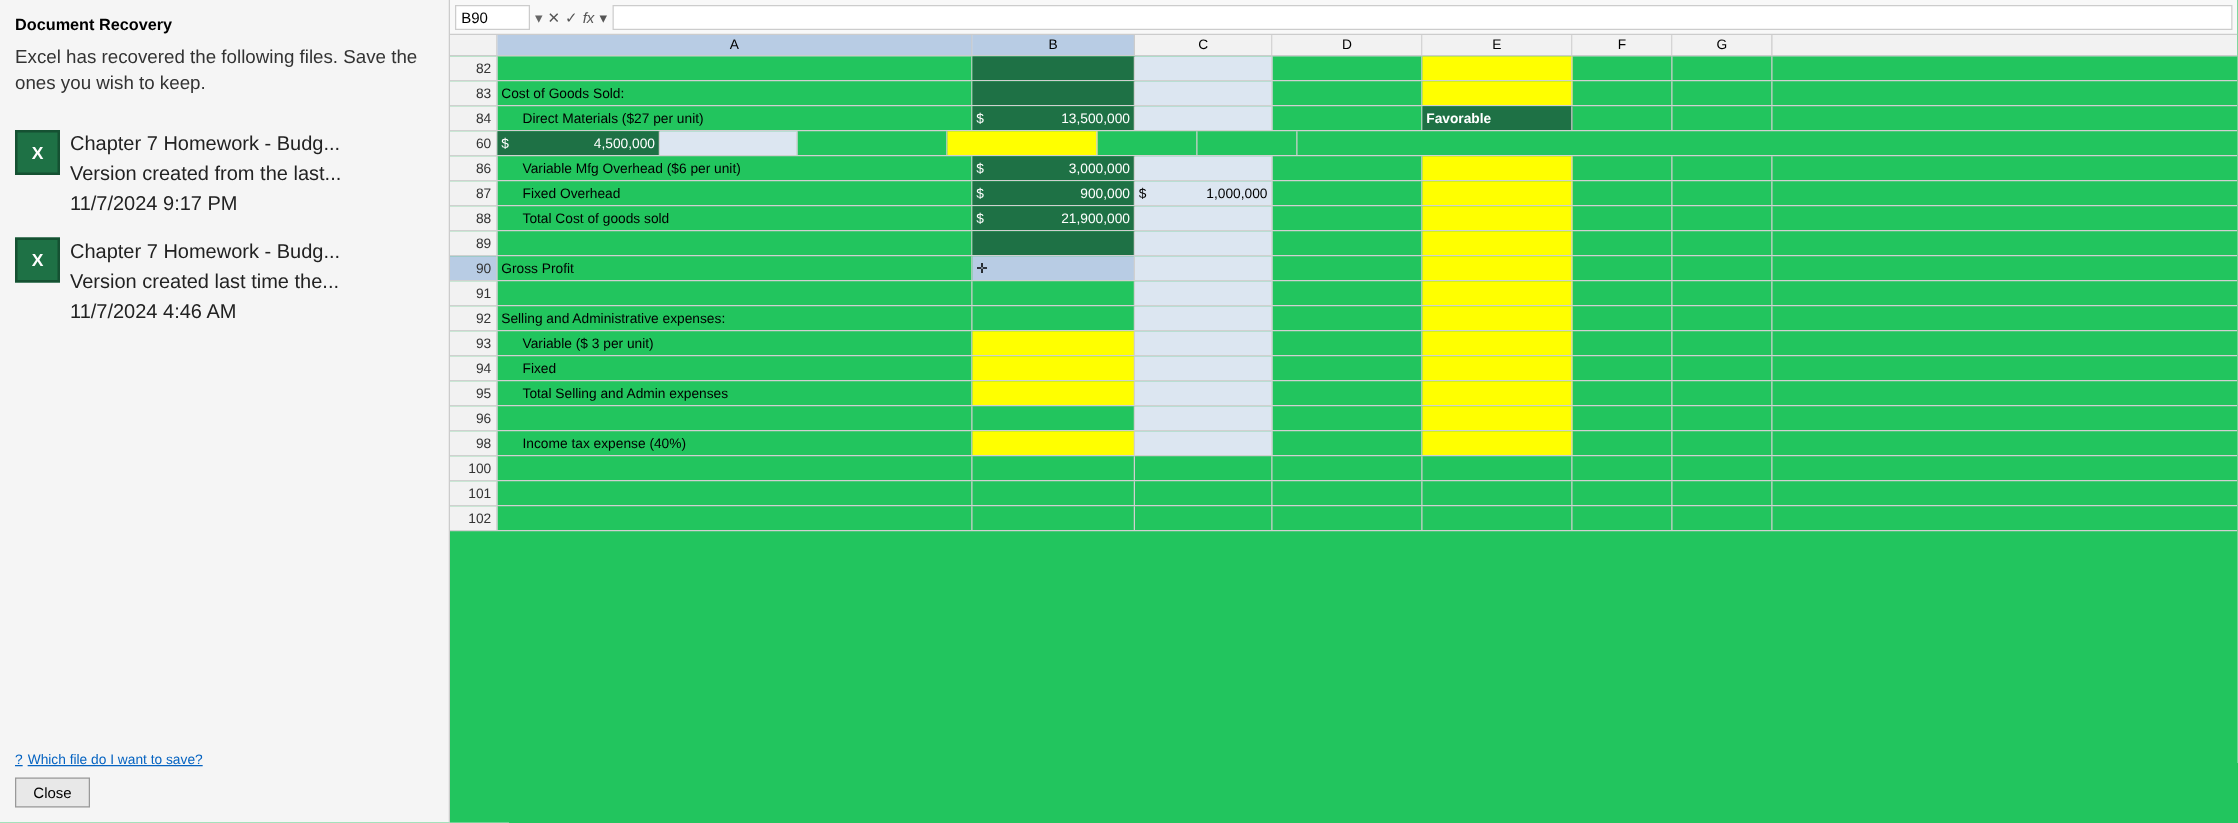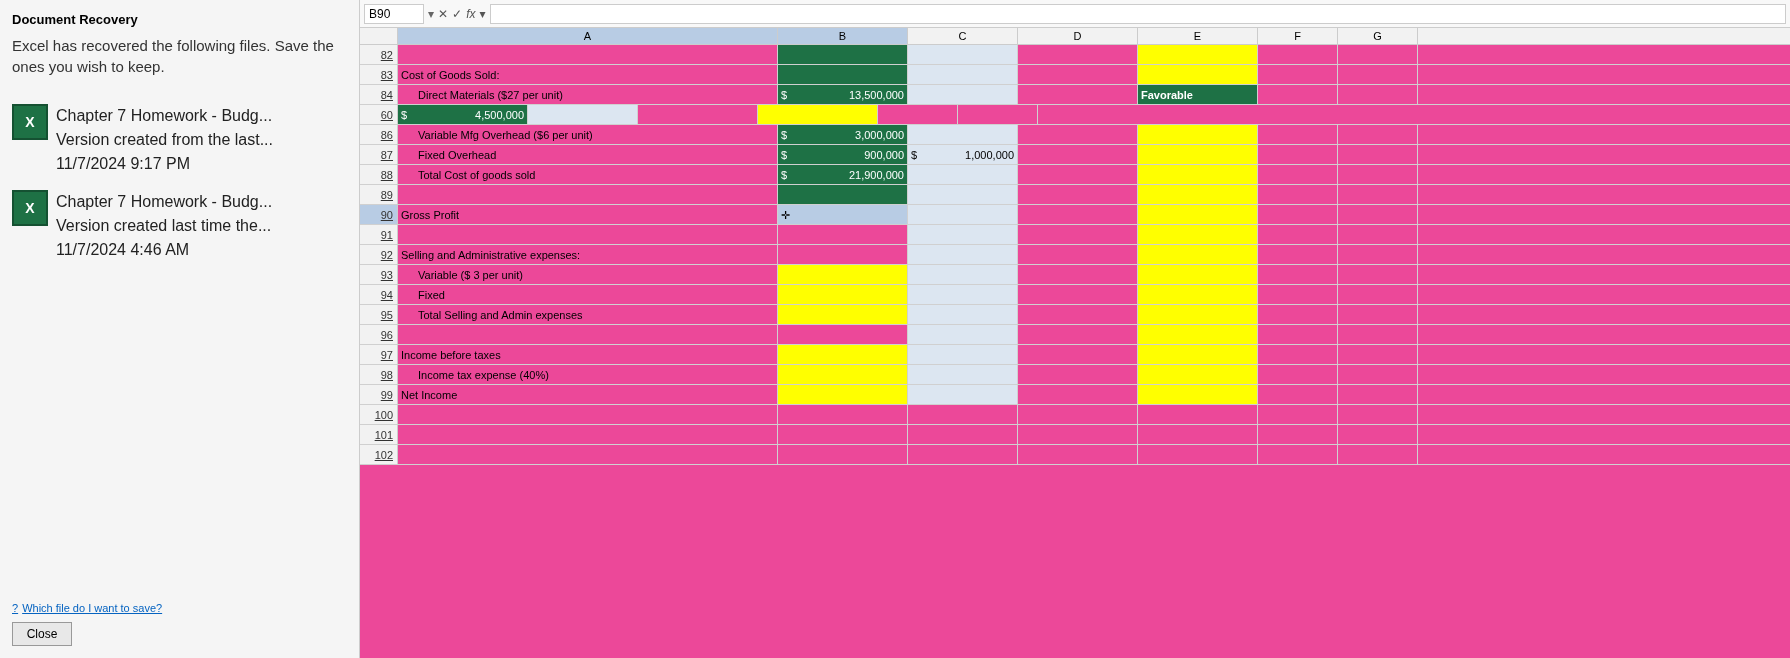--- a/index.html
+++ b/index.html
@@ -63,21 +63,21 @@
       cursor: pointer;
       font-size: 12px;
       text-align: center;
     }
 
     
     #spreadsheet {
       flex: 1;
       display: flex;
       flex-direction: column;
-      background: #ec4899;
+      background: #22c55e;
       overflow: hidden;
     }
 
     
     #formula-bar {
       display: flex;
       align-items: center;
       border-bottom: 1px solid #ccc;
       background: #f8f8f8;
       padding: 2px 4px;
@@ -141,21 +141,20 @@
       width: 38px;
       min-width: 38px;
       border-right: 1px solid #ccc;
       text-align: right;
       padding: 0 4px;
       font-size: 11px;
       color: #333;
       background: #f2f2f2;
       line-height: 20px;
       flex-shrink: 0;
-      text-decoration: underline;
     }
     .cell {
       border-right: 1px solid #d0d0d0;
       padding: 0 3px;
       font-size: 11px;
       line-height: 20px;
       overflow: hidden;
       white-space: nowrap;
     }
     
@@ -419,52 +418,32 @@
       <div class="row-num">96</div>
       <div class="cell col-a"></div>
       <div class="cell col-b"></div>
       <div class="cell col-c bg-blue-light"></div>
       <div class="cell col-d"></div>
       <div class="cell col-e bg-yellow"></div>
       <div class="cell col-f"></div>
       <div class="cell col-g"></div>
     </div>
 
-    <div class="grid-row">
-      <div class="row-num">97</div>
-      <div class="cell col-a">Income before taxes</div>
-      <div class="cell col-b bg-yellow"></div>
-      <div class="cell col-c bg-blue-light"></div>
-      <div class="cell col-d"></div>
-      <div class="cell col-e bg-yellow"></div>
-      <div class="cell col-f"></div>
-      <div class="cell col-g"></div>
-    </div>
 
     <div class="grid-row">
       <div class="row-num">98</div>
       <div class="cell col-a" style="padding-left:20px;">Income tax expense (40%)</div>
       <div class="cell col-b bg-yellow"></div>
       <div class="cell col-c bg-blue-light"></div>
       <div class="cell col-d"></div>
       <div class="cell col-e bg-yellow"></div>
       <div class="cell col-f"></div>
       <div class="cell col-g"></div>
     </div>
 
-    <div class="grid-row">
-      <div class="row-num">99</div>
-      <div class="cell col-a">Net Income</div>
-      <div class="cell col-b bg-yellow"></div>
-      <div class="cell col-c bg-blue-light"></div>
-      <div class="cell col-d"></div>
-      <div class="cell col-e bg-yellow"></div>
-      <div class="cell col-f"></div>
-      <div class="cell col-g"></div>
-    </div>
 
     <div class="grid-row">
       <div class="row-num">100</div>
       <div class="cell col-a"></div>
       <div class="cell col-b"></div>
       <div class="cell col-c"></div>
       <div class="cell col-d"></div>
       <div class="cell col-e"></div>
       <div class="cell col-f"></div>
       <div class="cell col-g"></div>

